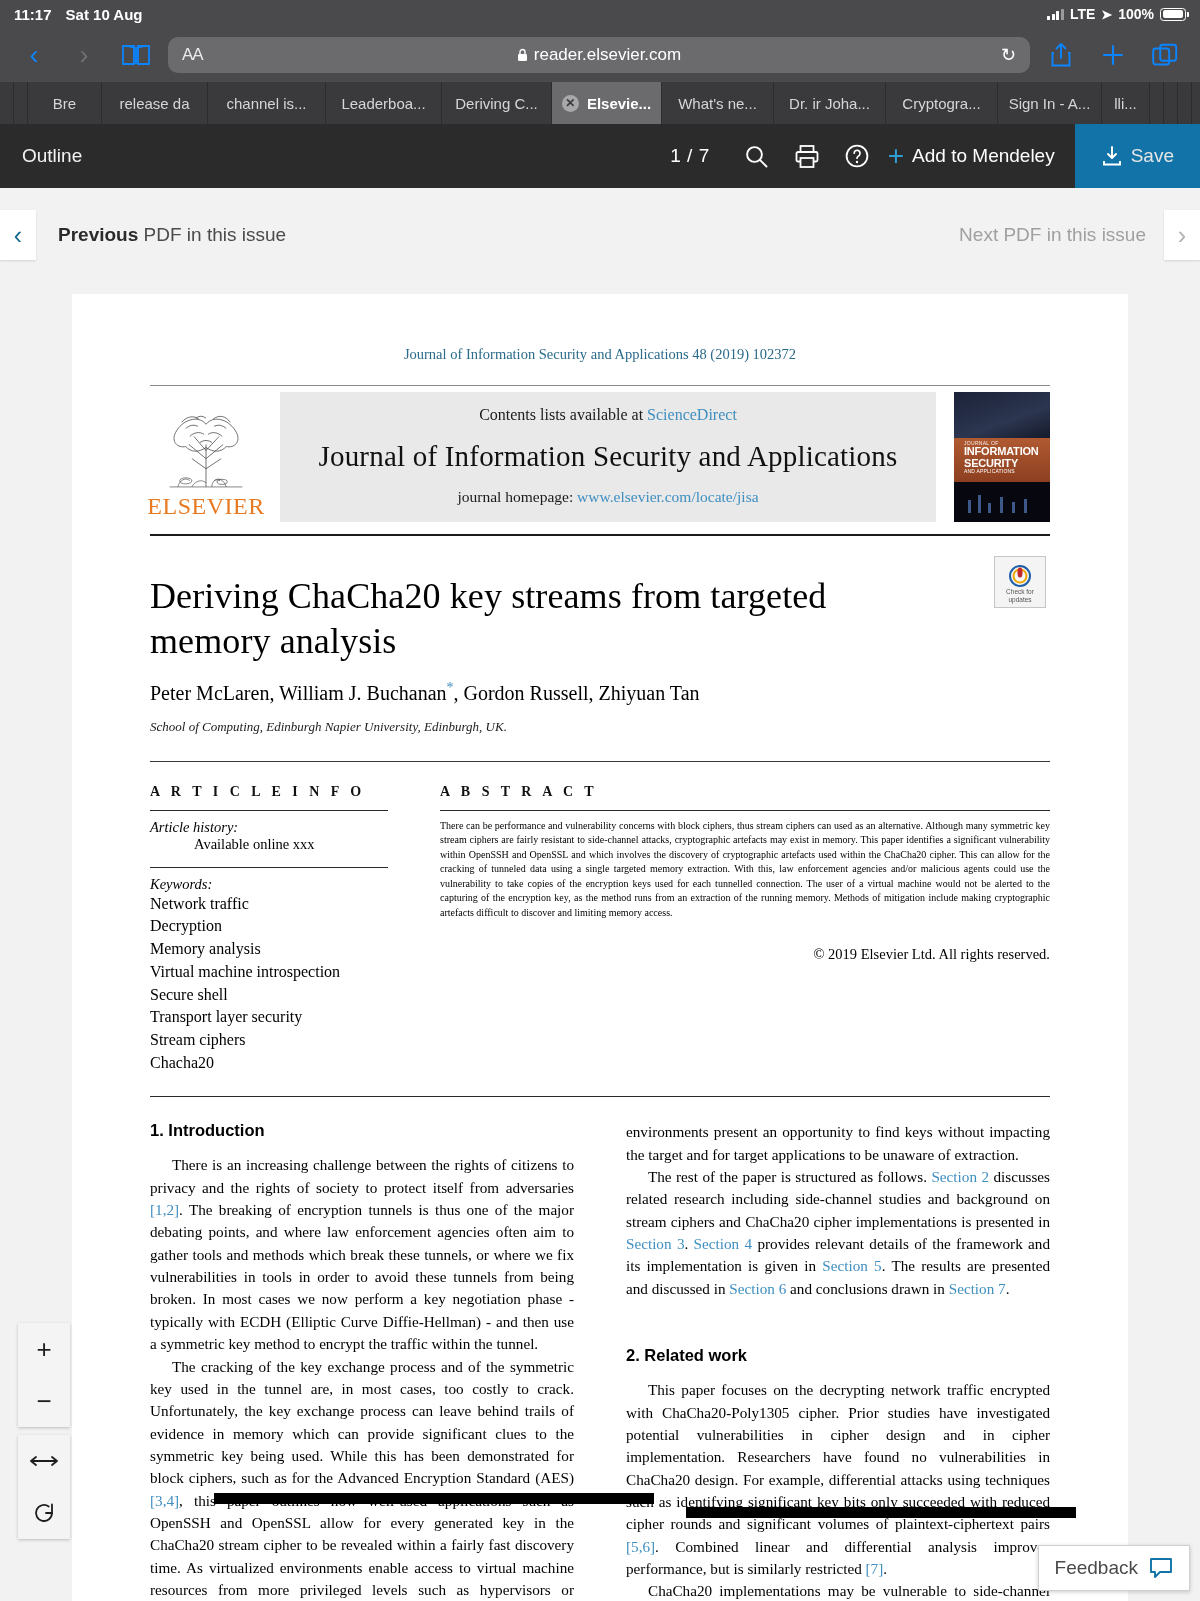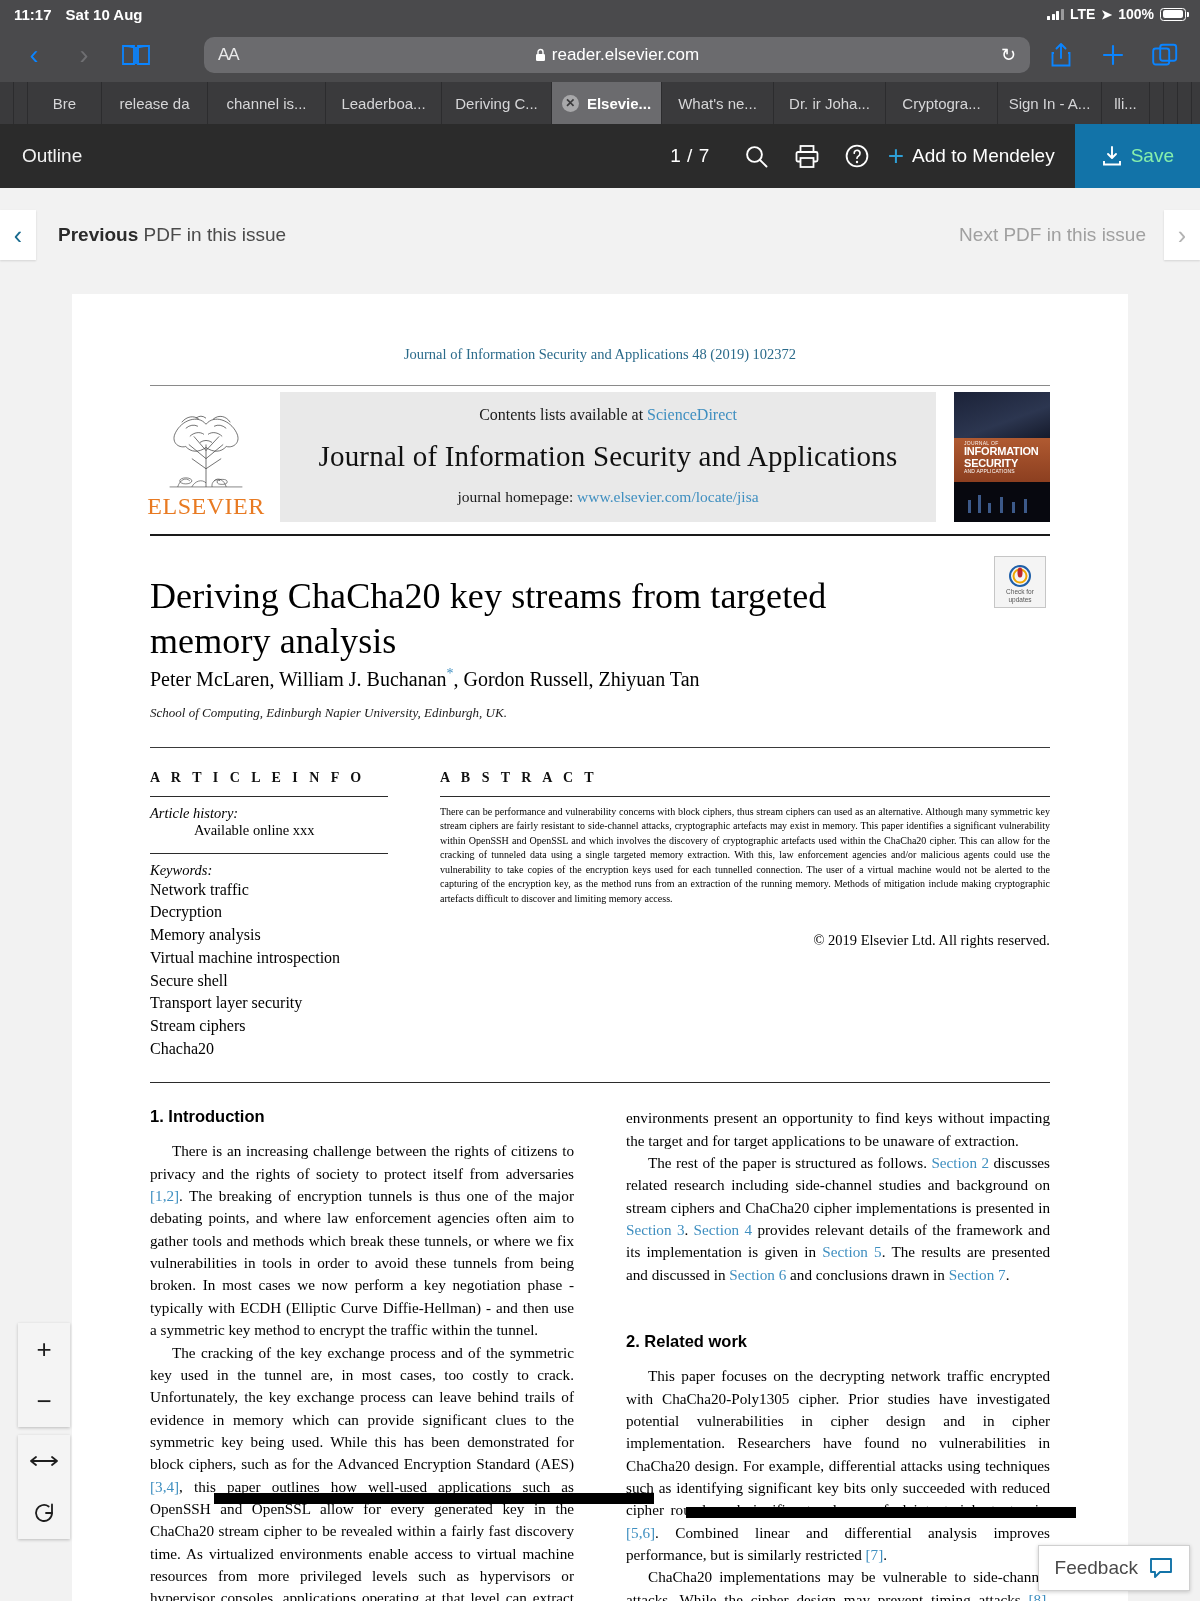--- a/index.html
+++ b/index.html
@@ -32,21 +32,21 @@
   
   .browser-bar {
     height: 54px; background: #4a4a4c;
     display: flex; align-items: center; padding: 0 14px; gap: 10px;
   }
   .nav-btn { width: 40px; text-align: center; font-size: 27px; color: #0a84ff; line-height: 1; }
   .nav-btn.disabled { color: #6f6f72; }
   .book-btn { width: 44px; display:flex; justify-content:center; }
   .urlbar {
     flex: 1; height: 36px; background: #6b6b6e; border-radius: 10px;
-    display: flex; align-items: center; padding: 0 14px; position: relative; margin-left: 36px;
+    display: flex; align-items: center; padding: 0 14px; position: relative;
   }
   .aa { color: #e9e9ea; font-size: 17px; letter-spacing: -1px; }
   .url-text {
     position:absolute; left:0; right:0; text-align:center;
     color:#fff; font-size: 17px; display:flex; align-items:center; justify-content:center; gap:6px;
   }
   .reload { margin-left: auto; color: #fff; font-size: 18px; z-index:2; }
   .tool-icon { width: 42px; display: flex; justify-content: center; color: #0a84ff; }
 
   
@@ -71,21 +71,21 @@
   .outline-lbl { font-size: 19px; color: #f2f2f2; }
   .reader-tools { margin-left: auto; display: flex; align-items: center; height: 100%; }
   .pagecount { font-size: 19px; color: #fff; margin-right: 22px; letter-spacing: .5px; }
   .rt-icon { width: 50px; display: flex; align-items: center; justify-content: center; color: #fff; }
   .mendeley {
     display: flex; align-items: center; gap: 8px; color: #fff; font-size: 19px;
     margin: 0 20px 0 6px; white-space: nowrap;
   }
   .mendeley .plus { color: #2e9fd6; font-size: 28px; line-height: 0.7; font-weight: 300; }
   .save-btn {
-    height: 100%; background: #1273a8; color: #86efac; display: flex; align-items: center;
+    height: 100%; background: #1273a8; color: #e5e5e5; display: flex; align-items: center;
     gap: 8px; padding: 0 26px; font-size: 19px;
   }
 
   
   .issue-nav {
     height: 94px; background: #f2f2f2; display: flex; align-items: center;
     justify-content: space-between; position: relative;
   }
   .issue-link { display: flex; align-items: center; font-size: 19px; color: #4b4b4b; }
   .chev-box {
@@ -131,21 +131,21 @@
   .cover-band .t2 { font-size: 11px; font-weight: bold; letter-spacing: -.2px;}
   .cover-band .t3 { font-size: 11px; font-weight: bold; letter-spacing: -.2px;}
   .cover-band .t4 { font-size: 5px; letter-spacing: .2px;}
   .cover-bottom { height: 40px; background:#07080f; position:relative; }
   .cover-bottom i { position:absolute; bottom:9px; width:3px; height:13px; background:#4a6ea8; opacity:.8;}
 
   .rule-thick { border-top: 2.5px solid #1a1a1a; margin-top: 12px; }
 
   .paper-title { font-size: 36px; line-height: 1.25; margin-top: 38px; font-weight: normal;
                  letter-spacing: .1px; padding-right: 110px;}
-  .authors { font-size: 20px; margin-top: 2px; }
+  .authors { font-size: 20px; margin-top: 16px; }
   .authors sup { color: #3f8fc0; font-size: 14px; }
   .affil { font-size: 13px; font-style: italic; margin-top: 14px; color: #1a1a1a; }
   .crossmark {
     position: absolute; right: 82px; top: 262px; width: 52px; height: 52px;
     border: 1px solid #c6c6c6; background: #f4f4f4; display:flex; flex-direction:column;
     align-items:center; justify-content:flex-end; padding-bottom:4px;
   }
   .crossmark .cm-txt { font-family:"Liberation Sans",sans-serif; font-size:6.5px; color:#555;
                        text-align:center; line-height:1.15; }
 

